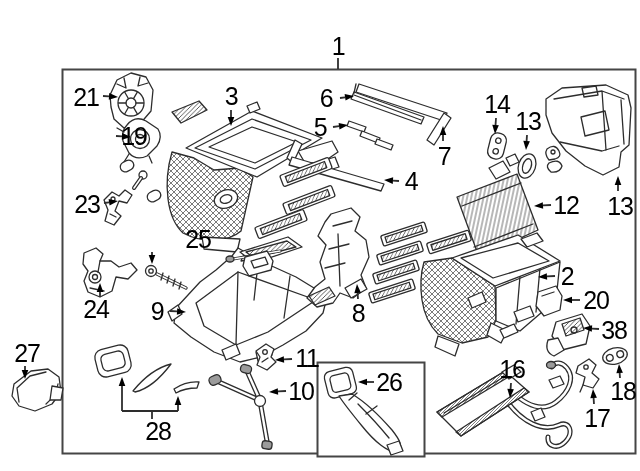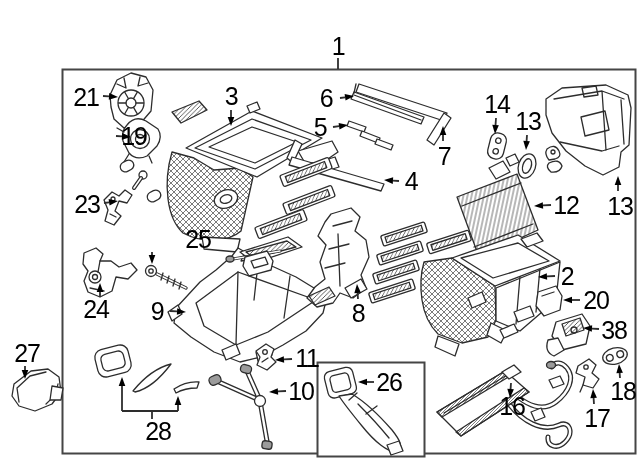--- a/index.html
+++ b/index.html
@@ -393,21 +393,21 @@
       <div class="co" style="left: 326px; top: 98px;">6</div>
       <div class="co" style="left: 444px; top: 156px;">7</div>
       <div class="co" style="left: 358px; top: 313px;">8</div>
       <div class="co" style="left: 157px; top: 311px;">9</div>
       <div class="co" style="left: 301px; top: 391px;">10</div>
       <div class="co" style="left: 307px; top: 358px;">11</div>
       <div class="co" style="left: 566px; top: 205px;">12</div>
       <div class="co" style="left: 528px; top: 121px;">13</div>
       <div class="co" style="left: 497px; top: 104px;">14</div>
       <div class="co" style="left: 620px; top: 206px;">13</div>
-      <div class="co" style="left: 512px; top: 369px; margin-top: 37px;">16</div>
+      <div class="co" style="left: 512px; top: 369px;">16</div>
       <div class="co" style="left: 597px; top: 418px;">17</div>
       <div class="co" style="left: 623px; top: 391px;">18</div>
       <div class="co" style="left: 99px; top: 136px; margin-left: 35px;">19</div>
       <div class="co" style="left: 596px; top: 300px;">20</div>
       <div class="co" style="left: 86px; top: 97px;">21</div>
       <div class="co" style="left: 614px; top: 330px;">38</div>
       <div class="co" style="left: 87px; top: 204px;">23</div>
       <div class="co" style="left: 96px; top: 309px;">24</div>
       <div class="co" style="left: 154px; top: 239px; margin-left: 44px;">25</div>
       <div class="co" style="left: 389px; top: 382px;">26</div>

